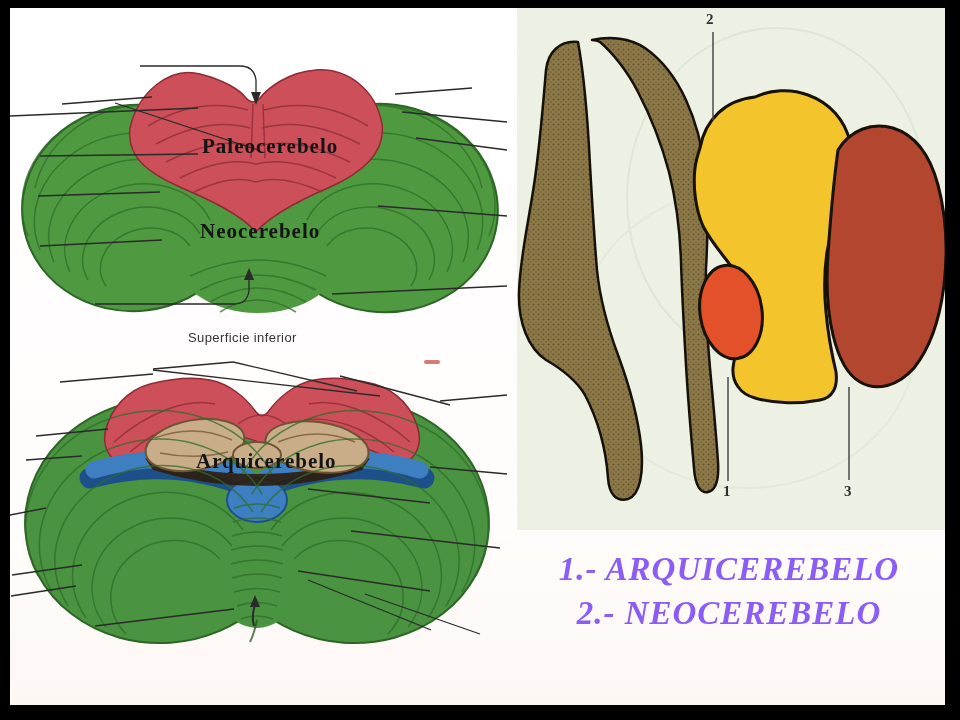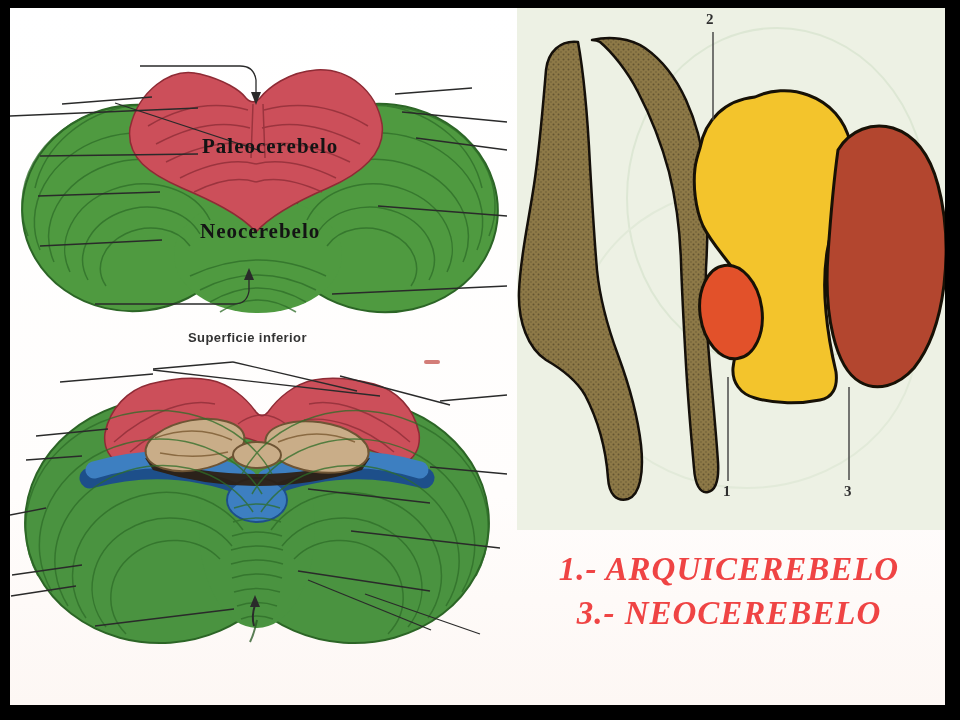--- a/index.html
+++ b/index.html
@@ -10,29 +10,29 @@
   .panel-right-bg{position:absolute;left:517px;top:8px;width:428px;height:522px;background:#edf1e4;}
   svg{position:absolute;display:block;}
   #svg-left{left:10px;top:8px;}
   #svg-right{left:517px;top:8px;}
   .fig-label{position:absolute;font-family:"Liberation Serif",serif;font-weight:700;
              color:#141414;white-space:nowrap;}
   #lbl-paleo{left:202px;top:134px;font-size:21px;letter-spacing:1px;}
   #lbl-neo{left:200px;top:219px;font-size:21px;letter-spacing:1px;}
   #lbl-arqui{left:196px;top:449px;font-size:21px;letter-spacing:1px;}
   #lbl-superficie{position:absolute;left:188px;top:330px;font-family:"Liberation Sans",sans-serif;
-             font-weight:700;font-size:13px;color:#333;letter-spacing:.4px;white-space:nowrap;}
+             font-weight:400;font-size:13px;color:#333;letter-spacing:.4px;white-space:nowrap;}
   .marker{position:absolute;font-family:"Liberation Serif",serif;font-weight:700;
           font-size:15px;color:#2f2f2f;}
   #m2{left:706px;top:11px;}
   #m1{left:723px;top:483px;}
   #m3{left:844px;top:483px;}
   .legend{position:absolute;left:517px;top:547px;width:424px;text-align:center;
           font-family:"Liberation Serif",serif;font-style:italic;font-weight:700;
-          font-size:33px;line-height:44px;color:#ef4444;letter-spacing:1px;white-space:nowrap;}
+          font-size:33px;line-height:44px;color:#8b5cf6;letter-spacing:1px;white-space:nowrap;}
 </style>
 </head>
 <body>
 
 <div class="stage">
   <div class="content"></div>
   <div class="panel-right-bg"></div>
 
   <svg id="svg-left" width="507" height="697" viewBox="0 0 507 697">
 
@@ -228,22 +228,23 @@
     <g stroke="#4a4a4a" stroke-width="1.5">
       <path d="M 196 24 V 112"></path>
       <path d="M 211 369 V 473"></path>
       <path d="M 332 379 V 472"></path>
     </g>
   </svg>
 
   <span class="fig-label" id="lbl-neo">Neocerebelo</span>
   <span class="fig-label" id="lbl-paleo">Paleocerebelo</span>
   <span id="lbl-superficie">Superficie inferior</span>
+  <span class="fig-label" id="lbl-arqui">Arquicerebelo</span>
 
   <span class="marker" id="m2">2</span>
   <span class="marker" id="m1">1</span>
   <span class="marker" id="m3">3</span>
 
   <div class="legend">
     <div>1.- ARQUICEREBELO</div>
-    <div>3.- NEOCEREBELO</div>
+    <div>2.- NEOCEREBELO</div>
   </div>
 </div>
 
 </body></html>

